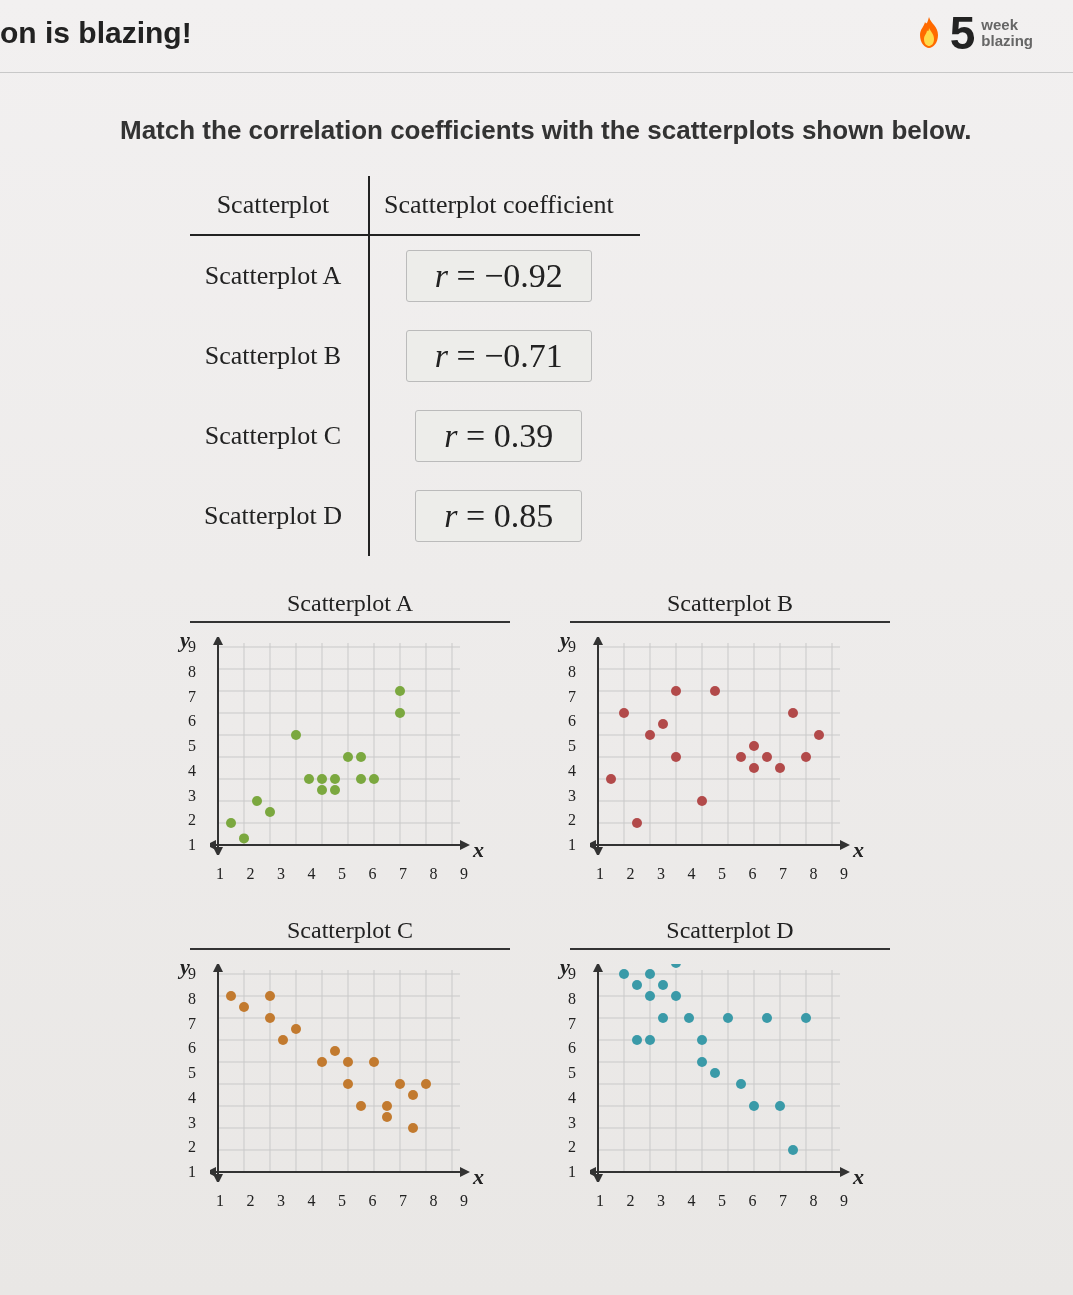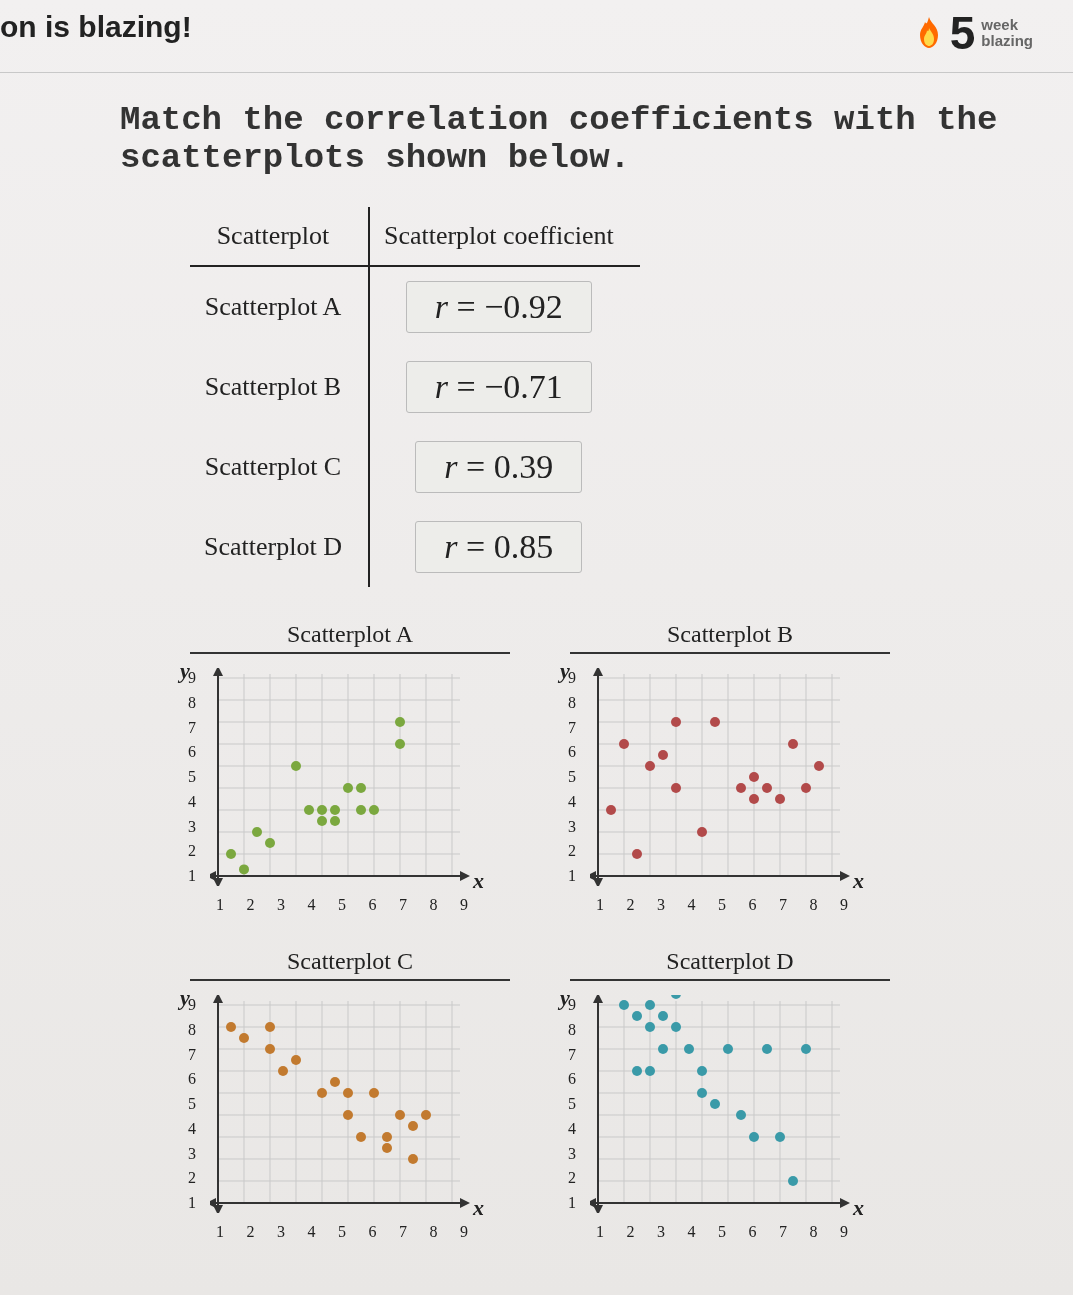--- a/index.html
+++ b/index.html
@@ -1,31 +1,31 @@
 <!DOCTYPE html>
 <html><head>
 <meta charset="utf-8">
 <style>
   html,body{margin:0;padding:0;background:#f4f2f2;width:1073px;font-family:Georgia,serif}
   .page{width:1073px;min-height:1295px;background:linear-gradient(180deg,#f2f0f0,#e9e7e5);color:#222;position:relative}
-  .header{display:flex;gap:36px;padding:10px 40px 16px 0;border-bottom:1px solid #c8c8c8}
+  .header{display:flex;align-items:center;gap:36px;padding:10px 40px 16px 0;border-bottom:1px solid #c8c8c8}
   .header .msg{font-size:30px;font-weight:700;font-family:'Segoe UI',Arial,sans-serif;color:#222;white-space:nowrap}
   .streak{display:flex;align-items:center;gap:6px;margin-left:auto}
   .flame-icon{width:30px;height:34px;display:inline-block}
   .streak-num{font-size:46px;font-weight:700;font-family:'Segoe UI',Arial,sans-serif;color:#222;line-height:1}
   .streak-lbl{font-size:15px;font-weight:700;font-family:'Segoe UI',Arial,sans-serif;color:#666;line-height:1.05}
   .level{display:flex;flex-direction:column;gap:4px;margin-left:20px}
   .level-row{display:flex;align-items:center;gap:10px}
   .tri{width:0;height:0;border-top:9px solid transparent;border-bottom:9px solid transparent;border-left:14px solid #999}
   .level-lbl{font-size:18px;font-family:'Segoe UI',Arial,sans-serif;color:#666;font-weight:600}
   .info-icon{display:inline-block;width:18px;height:18px;border:2px solid #888;border-radius:50%;font-size:13px;text-align:center;line-height:18px;color:#888;font-family:Arial,sans-serif}
   .level-bar{width:190px;height:10px;background:#5a5ad8;border-radius:10px;position:relative;margin-left:26px}
   .level-dot{position:absolute;right:-6px;top:-4px;width:18px;height:18px;background:#5a5ad8;border-radius:50%}
   .content{padding:24px 40px 40px 120px}
-  .prompt{font-size:34px;font-weight:700;font-family:Liberation Mono, monospace;color:#333;margin:4px 0 30px}
+  .prompt{font-size:26px;font-weight:700;font-family:Liberation Sans, sans-serif;color:#333;margin:18px 0 30px}
   .tbl{margin:0 0 30px 70px;border-collapse:collapse;font-family:Georgia,serif}
   .tbl th,.tbl td{padding:14px 26px 14px 14px;text-align:center;font-weight:400;font-size:26px;color:#222}
   .tbl thead th{border-bottom:2px solid #222;font-size:26px}
   .tbl th:first-child,.tbl td:first-child{border-right:2px solid #222}
   .rowlbl{font-size:30px}
   .coef-box{display:inline-block;border:1px solid #bbb;border-radius:3px;padding:6px 28px;background:#ededea;font-size:34px;font-family:'Times New Roman',serif}
   .coef-box .r{font-style:italic}
   .plots{display:grid;grid-template-columns:340px 340px;gap:30px 40px;margin-left:60px}
   .plot{font-family:'Times New Roman',serif}
   .plot-title{text-align:center;font-size:24px;border-bottom:2px solid #333;padding:4px 0;margin:0 10px 10px}

